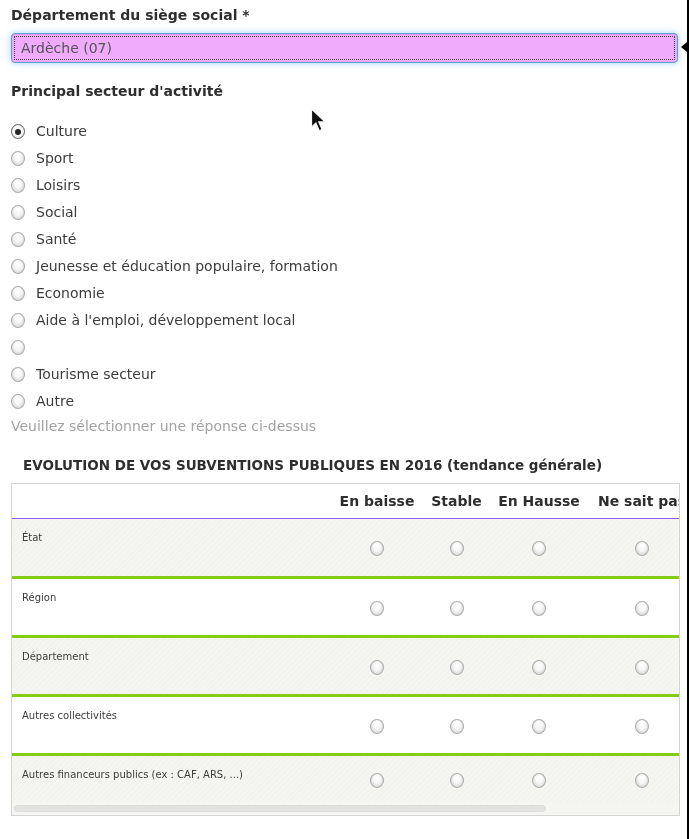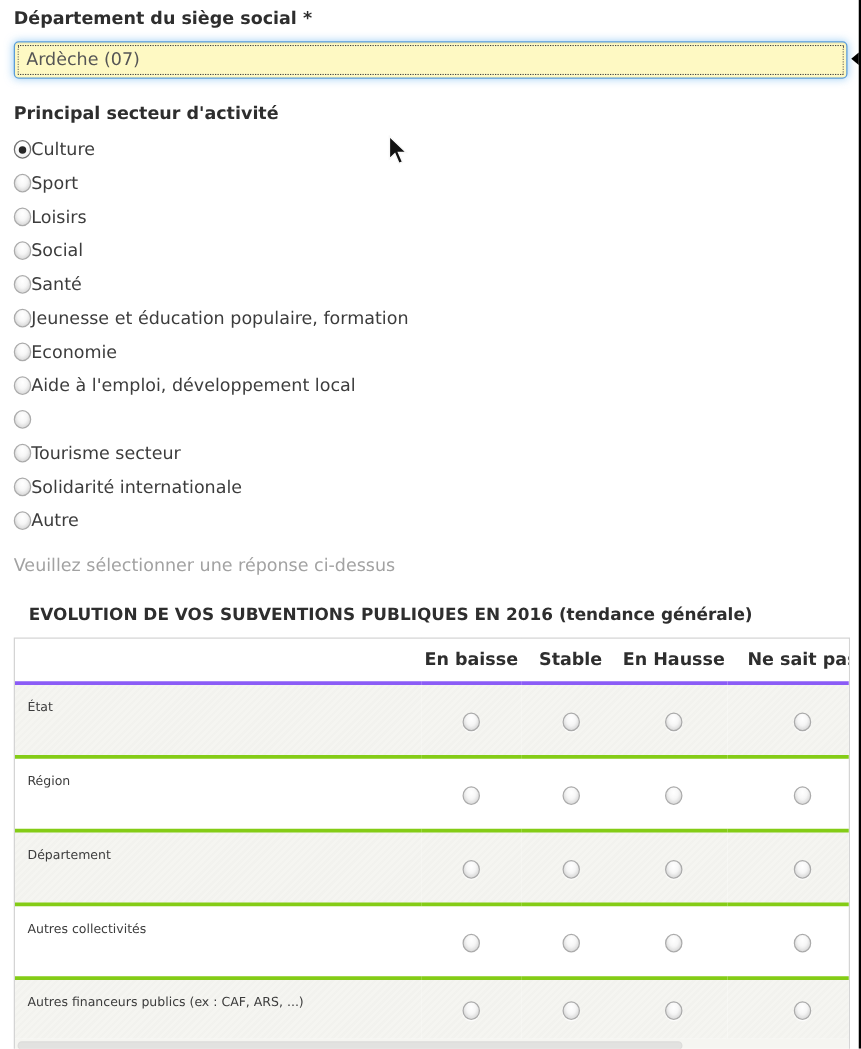--- a/index.html
+++ b/index.html
@@ -13,31 +13,31 @@
   
   .q-label{
     font-size:14px;font-weight:bold;color:#2e2e2e;line-height:17px;
   }
 
   
   .text-input{
     display:block;box-sizing:border-box;margin-top:9px;
     width:667px;height:30px;padding:5px 9px;
     font-family:"DejaVu Sans","Liberation Sans",sans-serif;
-    font-size:14px;color:#555555;background:#fef9c3;
+    font-size:14px;color:#555555;background:#f0abfc;
     border:1px solid #5b9dd9;border-radius:4px;
     box-shadow:0 0 7px rgba(82,168,236,.55), inset 0 1px 1px rgba(0,0,0,.06);
     outline:1px dotted #444;outline-offset:-4px;
   }
 
   
   .q-radio{margin-top:20px;}
   .radio-list{margin-top:12px;}
   .radio-row{
-    display:flex;align-items:flex-start;height:27px;
+    display:flex;align-items:flex-end;gap:11px;height:27px;
     font-size:14px;color:#3c3c3c;cursor:default;
   }
   .radio{
     position:relative;display:inline-block;flex:0 0 auto;
     width:14px;height:15px;border-radius:50%;
     border:1px solid #ababab;box-sizing:border-box;
     background:radial-gradient(ellipse at 50% 30%, #ffffff 0%, #f6f6f6 45%, #d7d7d7 100%);
     box-shadow:0 1px 1px rgba(255,255,255,.9), inset 0 -2px 3px rgba(0,0,0,.05);
   }
   .radio.checked{border-color:#6f6f6f;background:#fdfdfd;}
@@ -54,21 +54,21 @@
     margin-top:9px;width:669px;box-sizing:border-box;
     border:1px solid #d4d4d4;overflow:hidden;background:#fff;
   }
   table.array{border-collapse:collapse;table-layout:fixed;width:690px;}
   table.array col.c-label{width:325px;}
   table.array col.c1{width:80px;}
   table.array col.c2{width:79px;}
   table.array col.c3{width:86px;}
   table.array col.c4{width:120px;}
   table.array thead th{
-    height:34px;background:#ffffff;border-bottom:3px solid #8b5cf6;
+    height:34px;background:#ffffff;border-bottom:1px solid #8b5cf6;
     font-size:14px;font-weight:bold;color:#2e2e2e;text-align:center;padding:0;
     white-space:nowrap;
   }
   table.array tbody tr{height:59px;}
   table.array tbody tr.last{height:48px;}
   table.array tbody tr + tr td,
   table.array tbody tr + tr th{border-top:3px solid #84cc16;}
   tr.stripe{background:#f5f5f1;background-image:repeating-linear-gradient(135deg, rgba(0,0,0,0.012) 0 2px, rgba(255,255,255,0.02) 2px 4px);}
   th.row-label{
     text-align:left;vertical-align:top;font-weight:normal;
@@ -142,24 +142,20 @@
       <label class="radio-row">
           <span class="radio"></span>
           <span>Aide à l'emploi, développement local</span>
         </label>
       <label class="radio-row">
           <span class="radio"></span>
         </label>
       <label class="radio-row">
           <span class="radio"></span>
           <span>Tourisme secteur</span>
-        </label>
-      <label class="radio-row">
-          <span class="radio"></span>
-          <span>Solidarité internationale</span>
         </label>
       <label class="radio-row">
           <span class="radio"></span>
           <span>Autre</span>
         </label>
     </div>
     <div class="help-text">Veuillez sélectionner une réponse ci-dessus</div>
   </div>
 
   <div class="q-array">

